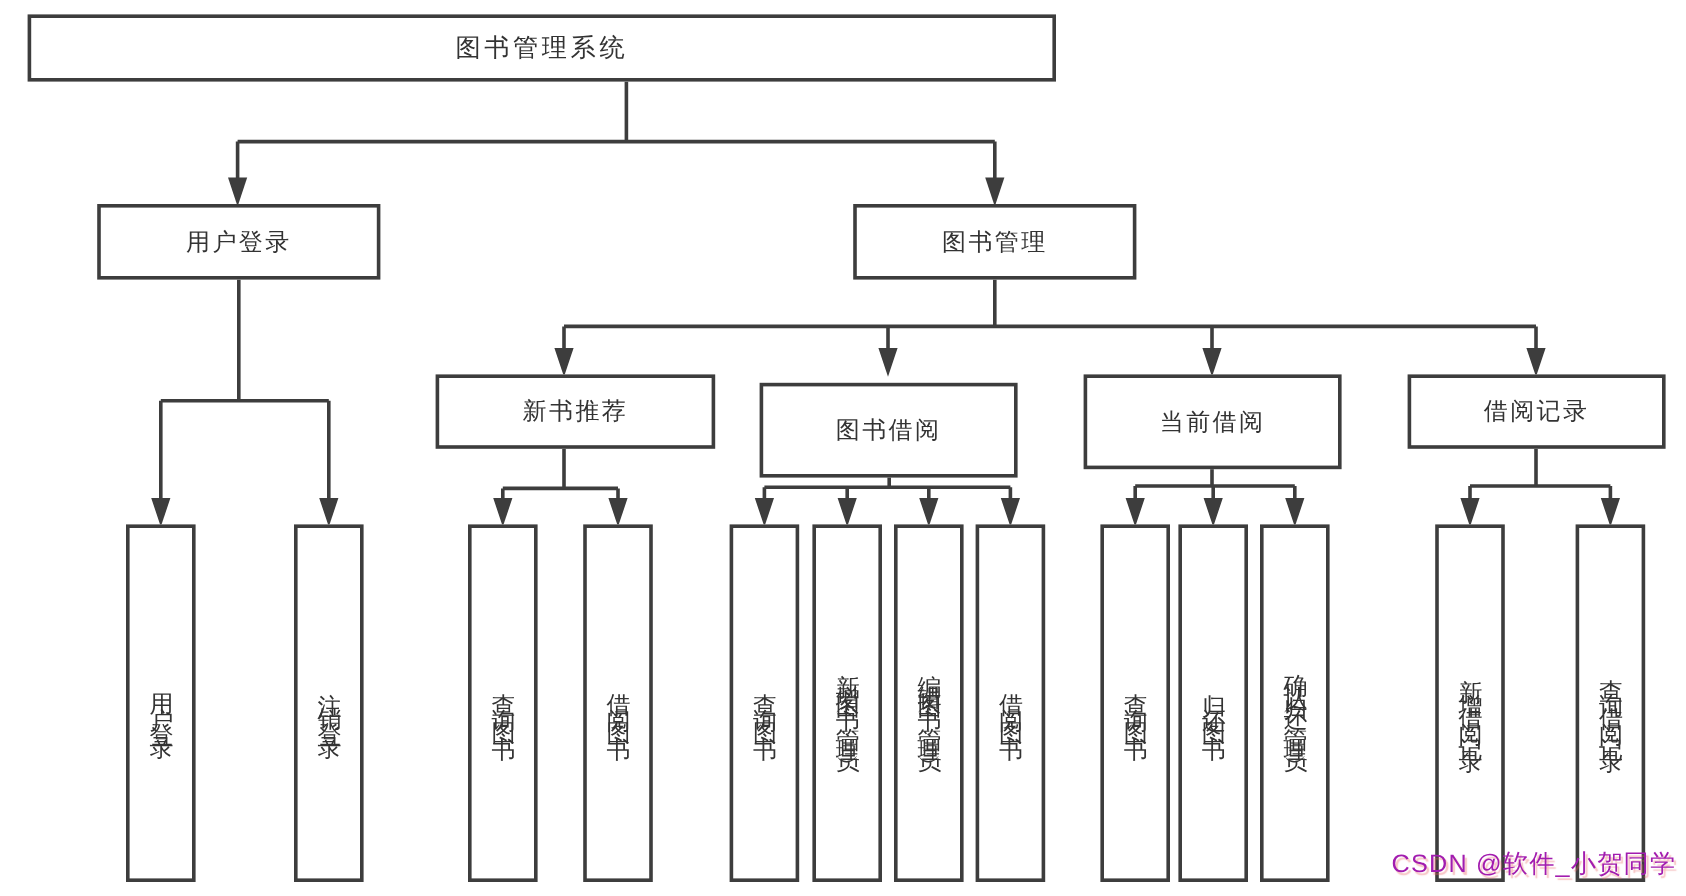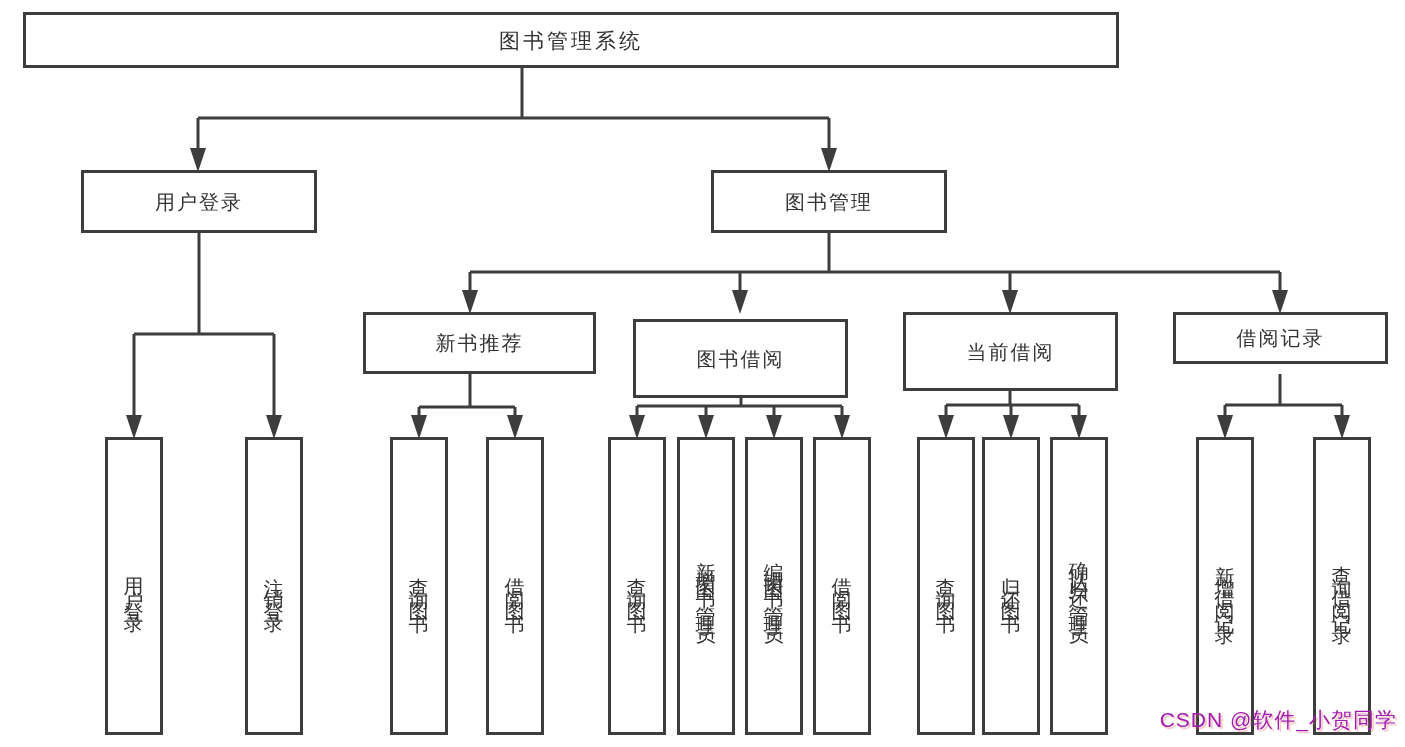--- a/index.html
+++ b/index.html
@@ -66,41 +66,41 @@
       <polygon points="766,415 782,415 774,439"></polygon>
       <polygon points="834,415 850,415 842,439"></polygon>
       <polygon points="938,415 954,415 946,439"></polygon>
       <polygon points="1003,415 1019,415 1011,439"></polygon>
       <polygon points="1071,415 1087,415 1079,439"></polygon>
       <polygon points="1217,415 1233,415 1225,439"></polygon>
       <polygon points="1334,415 1350,415 1342,439"></polygon>
     </g>
   </svg>
 
-  <div class="node horiz root" style="left:23px;top:12px;width:1096px;height:56px">
+  <div class="node horiz root" style="left:23px;top:12px;width:857px;height:56px">
     <span>图书管理系统</span>
   </div>
 
   <div class="node horiz" style="left:81px;top:170px;width:236px;height:63px">
     <span>用户登录</span>
   </div>
   <div class="node horiz" style="left:711px;top:170px;width:236px;height:63px">
     <span>图书管理</span>
   </div>
 
   <div class="node horiz" style="left:363px;top:312px;width:233px;height:62px">
     <span>新书推荐</span>
   </div>
   <div class="node horiz" style="left:633px;top:319px;width:215px;height:79px">
     <span>图书借阅</span>
   </div>
   <div class="node horiz" style="left:903px;top:312px;width:215px;height:79px">
     <span>当前借阅</span>
   </div>
-  <div class="node horiz" style="left:1173px;top:312px;width:215px;height:52px">
+  <div class="node horiz" style="left:1173px;top:312px;width:215px;height:62px">
     <span>借阅记录</span>
   </div>
 
   <div class="node vert" style="left:105px;top:437px;width:58px;height:298px">
     <span>用户登录</span>
   </div>
   <div class="node vert" style="left:245px;top:437px;width:58px;height:298px">
     <span>注销登录</span>
   </div>
 

